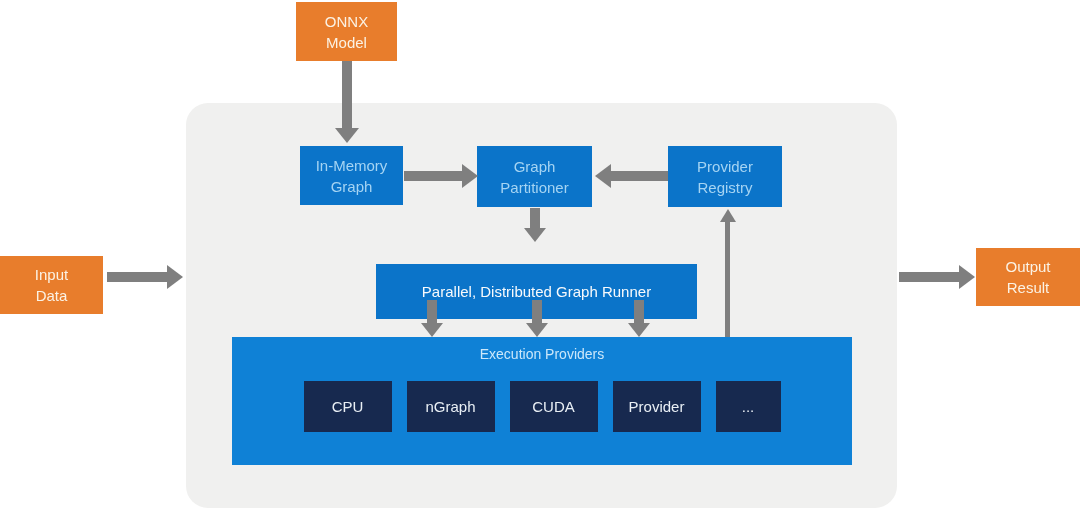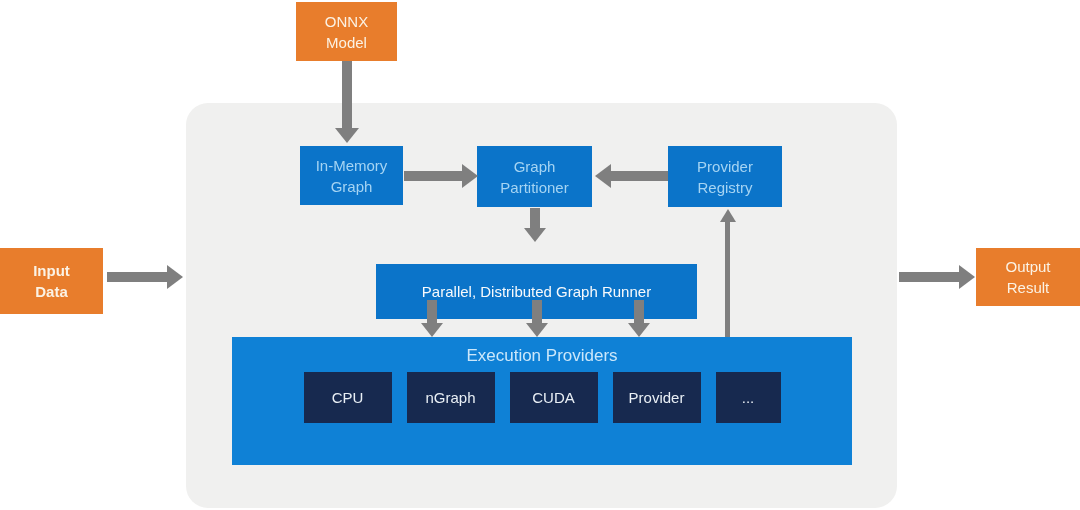--- a/index.html
+++ b/index.html
@@ -15,22 +15,22 @@
     position:absolute; display:flex; align-items:center; justify-content:center;
     text-align:center; white-space:pre-line; font-size:15px; line-height:1.4;
   }
   .orange { background:#E87D2C; color:#FBF2E4; }
   .blue   { background:#0B74C9; color:#A5D4F3; }
   .runner { background:#0B74C9; color:#F8FAFC; }
   .ep {
     position:absolute; left:232px; top:337px; width:620px; height:128px;
     background:#0F81D6;
   }
-  .ep-title { text-align:center; padding-top:9px; color:#CBE7FA; font-size:17px; }
-  .chips { display:flex; justify-content:center; gap:15px; margin-top:6px; }
+  .ep-title { text-align:center; padding-top:9px; color:#CBE7FA; font-size:14px; }
+  .chips { display:flex; justify-content:center; gap:15px; margin-top:19px; }
   .chip {
     width:88px; height:51px; background:#17294F; color:#E9EFF5;
     display:flex; align-items:center; justify-content:center; font-size:15px;
   }
   .chip.small { width:65px; }
   .shaft { position:absolute; background:#7F7F7F; }
   .head { position:absolute; width:0; height:0; }
   .head-down  { border-left:12px solid transparent; border-right:12px solid transparent; border-top:15px solid #7F7F7F; }
   .head-down-sm { border-left:11px solid transparent; border-right:11px solid transparent; border-top:14px solid #7F7F7F; }
   .head-right { border-top:12px solid transparent; border-bottom:12px solid transparent; border-left:16px solid #7F7F7F; }
@@ -39,21 +39,21 @@
 </style>
 </head>
 <body>
 
 <div class="canvas">
 
   <div class="container"></div>
 
   <div class="node orange" style="left:296px; top:2px; width:101px; height:59px;">ONNX
 Model</div>
-  <div class="node orange" style="left:0px; top:248px; width:103px; height:66px;font-weight:bold;">Input
+  <div class="node orange" style="left:0px; top:256px; width:103px; height:58px;">Input
 Data</div>
   <div class="node orange" style="left:976px; top:248px; width:104px; height:58px;">Output
 Result</div>
 
   <div class="node blue" style="left:300px; top:146px; width:103px; height:59px;">In-Memory
 Graph</div>
   <div class="node blue" style="left:477px; top:146px; width:115px; height:61px;">Graph
 Partitioner</div>
   <div class="node blue" style="left:668px; top:146px; width:114px; height:61px;">Provider
 Registry</div>

